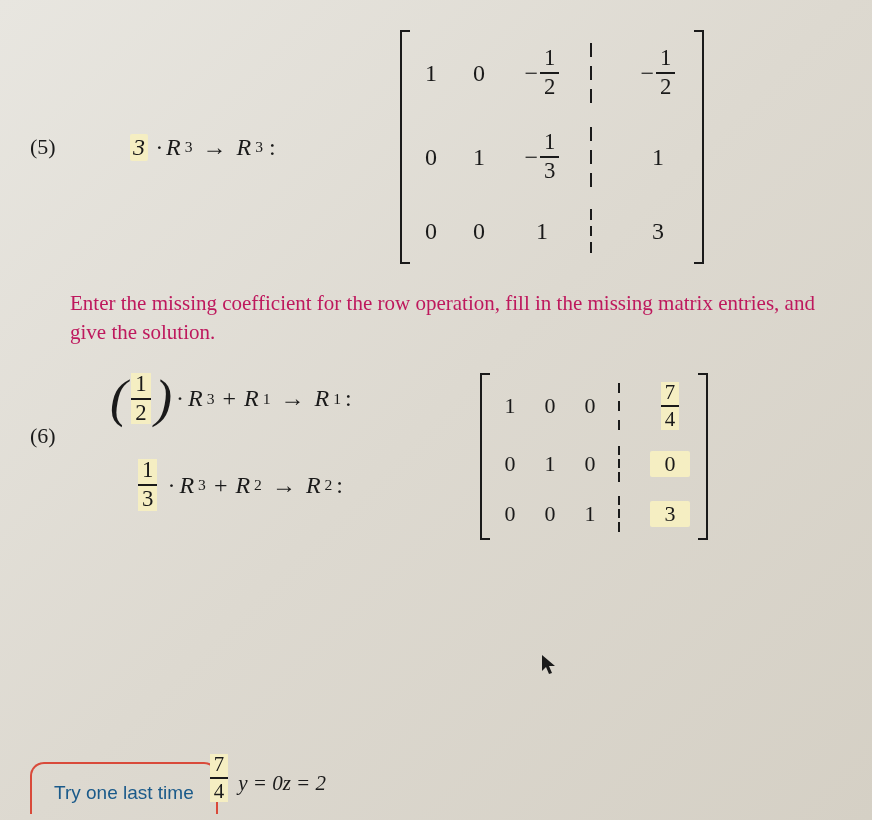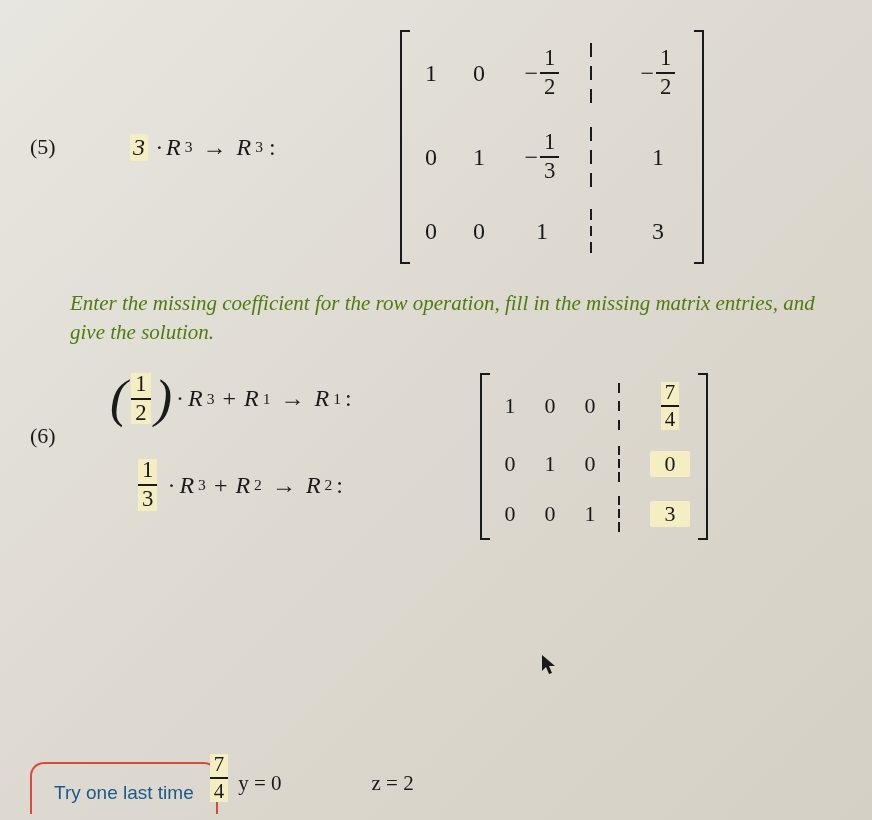--- a/index.html
+++ b/index.html
@@ -29,31 +29,31 @@
   .bracket.left { border-right: none; }
   .bracket.right { border-left: none; }
   .mbody { display: grid; padding: 8px 6px; column-gap: 18px; row-gap: 14px; align-items:center;}
   .m5 { grid-template-columns: 30px 30px 60px 20px 60px; grid-template-rows: 70px 70px 50px;}
   .m6 { grid-template-columns: 24px 24px 24px 16px 40px; grid-template-rows: 55px 40px 40px; column-gap:16px; row-gap:10px; padding:6px 8px;}
   .cell { text-align: center; font-size: 24px; display:flex; justify-content:center; align-items:center;}
   .m6 .cell { font-size:22px; }
   .dash { width: 2px; display:flex; flex-direction:column; justify-content:space-around; align-items:center; height:100%;}
   .dash::before, .dash::after, .dash span { content:""; display:block; height:14px; width:2px; background:#1a1a1a; margin:3px 0;}
   .m6 .dash::before, .m6 .dash::after, .m6 .dash span { height:10px; margin:2px 0;}
-  .instructions { margin: 25px 12px 25px 40px; font-size: 21px; color:#4d7c0f; line-height:1.4;font-style:italic;}
+  .instructions { margin: 25px 12px 25px 40px; font-size: 21px; color:#be185d; line-height:1.4;}
   .step5 { display:flex; align-items:center; gap:30px; margin-top:10px;}
   .step5 .operation-col { flex: 0 0 340px; display:flex; align-items:center; gap:40px;}
   .step6 { display:flex; align-items:flex-start; gap:20px; margin-top:10px;}
   .step6 .left-col { flex: 0 0 60px; padding-top:50px;}
   .step6 .ops { flex: 0 0 350px; display:flex; flex-direction:column; gap:35px; padding-top:0;}
   .paren { font-size:52px; font-weight:300; line-height:0.8;}
   .op6a { display:flex; align-items:center; gap:4px;}
   .bottom-row { position:absolute; bottom:6px; left:30px; right:30px; display:flex; align-items:flex-end; gap:0;}
   .try-box { border:2.5px solid #d94a3a; border-bottom:none; border-radius:14px 14px 0 0; padding:18px 22px 10px 22px; color:#1a5a8a; font-family: Arial, sans-serif; font-size:19px;}
-  .bottom-eqs { display:flex; align-items:center; gap:90px; margin-left:10px; margin-bottom:18px; font-size:21px;}
+  .bottom-eqs { display:flex; align-items:center; margin-left:10px; margin-bottom:18px; font-style:italic; font-size:21px;}
   .x-ans { display:flex; align-items:center; gap:6px; margin-left:-8px; margin-bottom:12px;}
   .cursor { position:absolute; bottom:140px; left:540px; font-size:20px;}
   .hl-frac .num, .hl-frac .den { background:#f5eec2;}
 </style>
 </head>
 <body>
 
 <div class="step5">
   <div class="operation-col">
     <div class="step-num">(5)</div>

